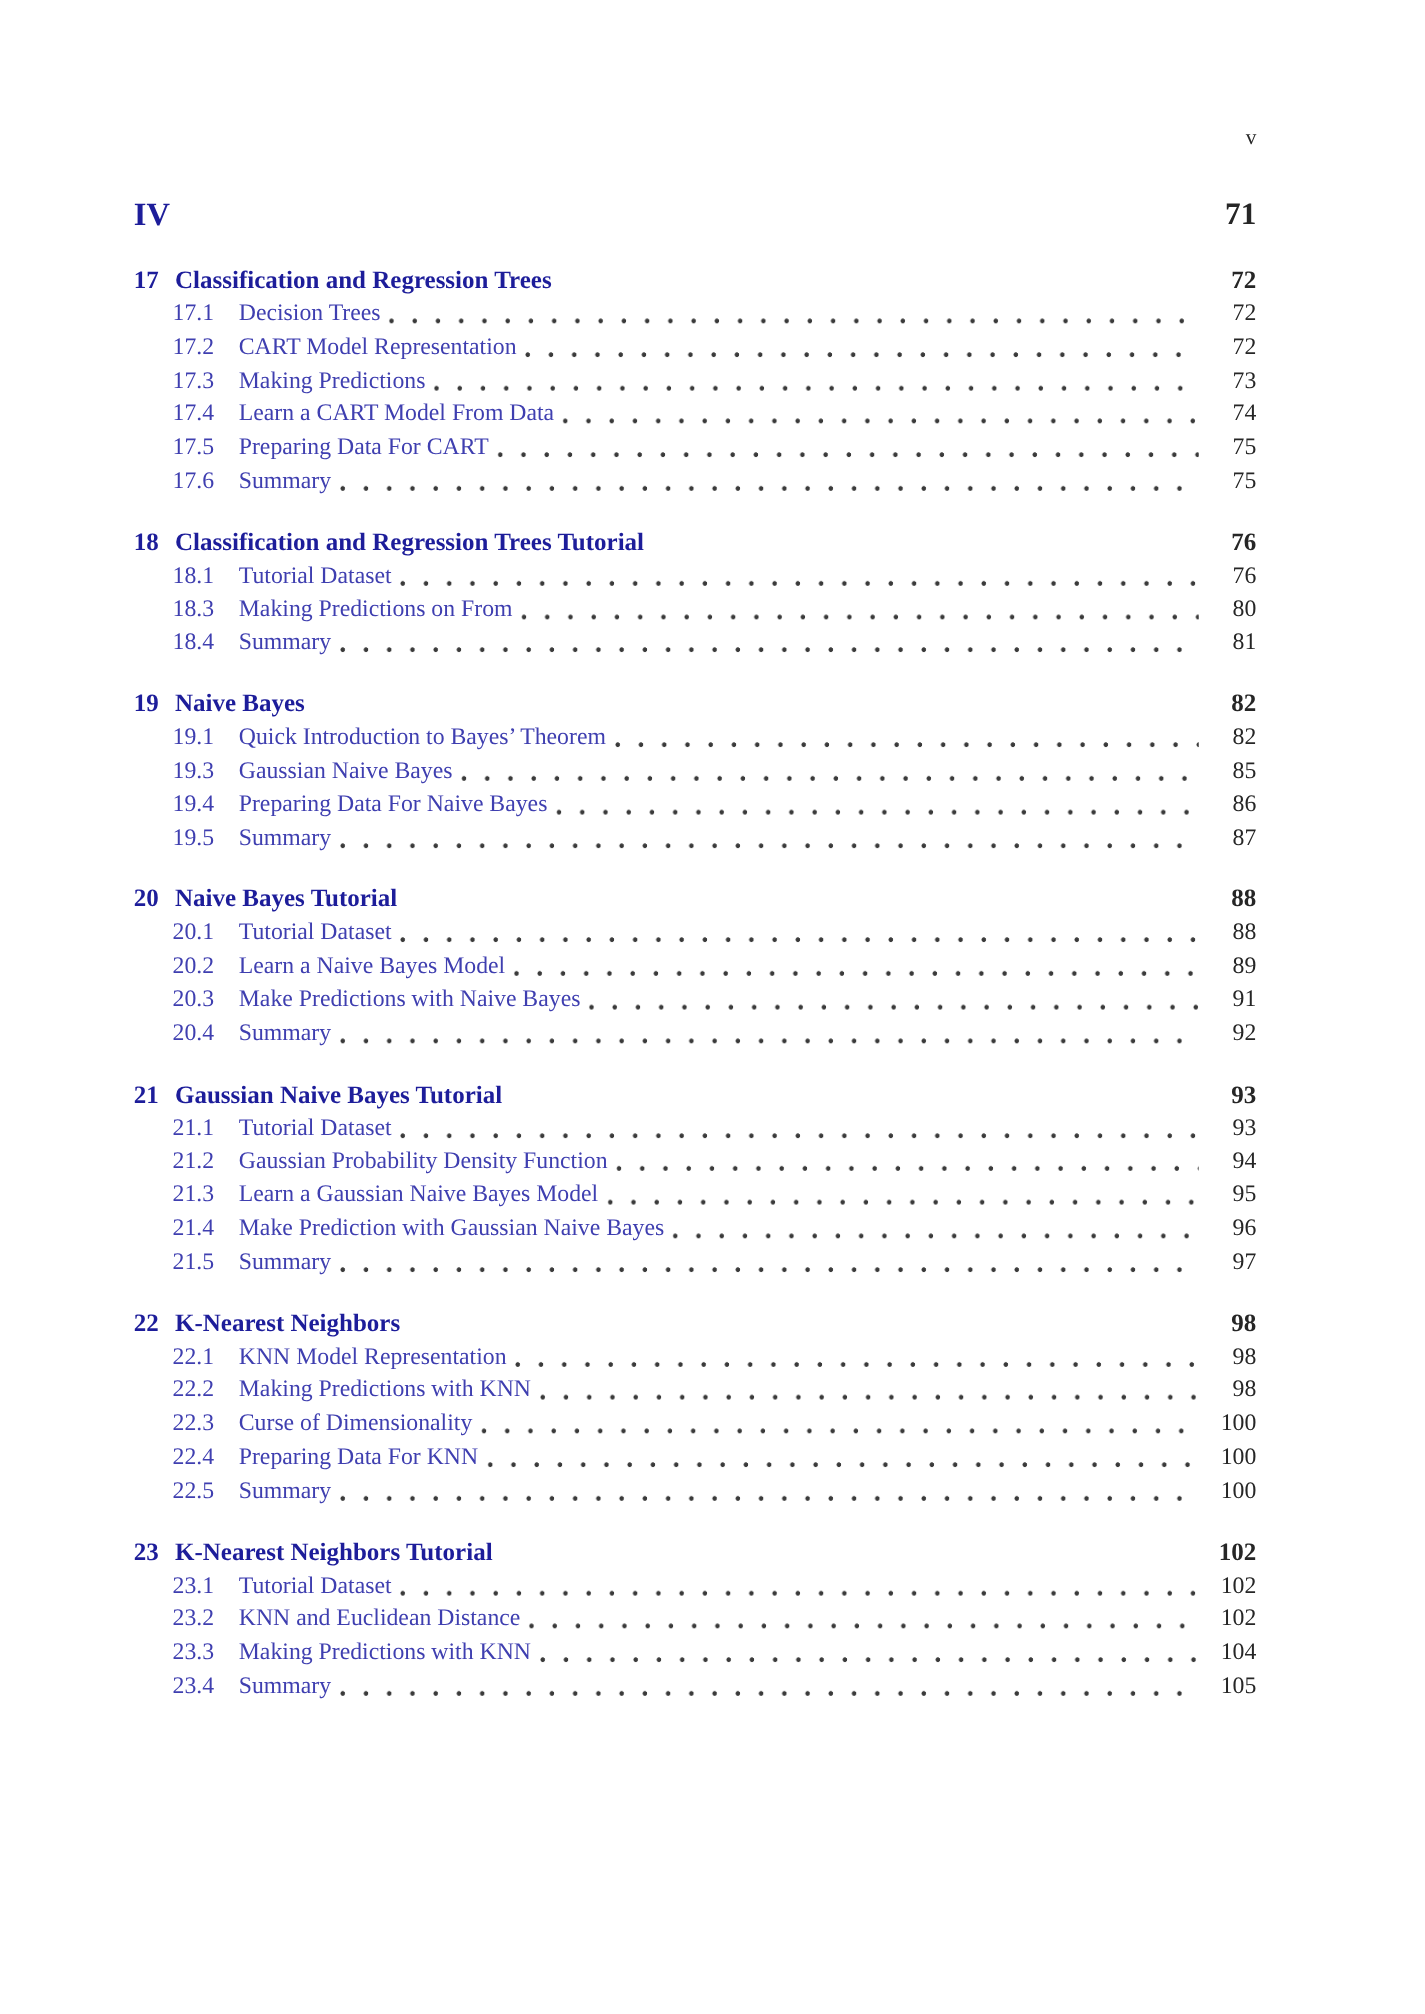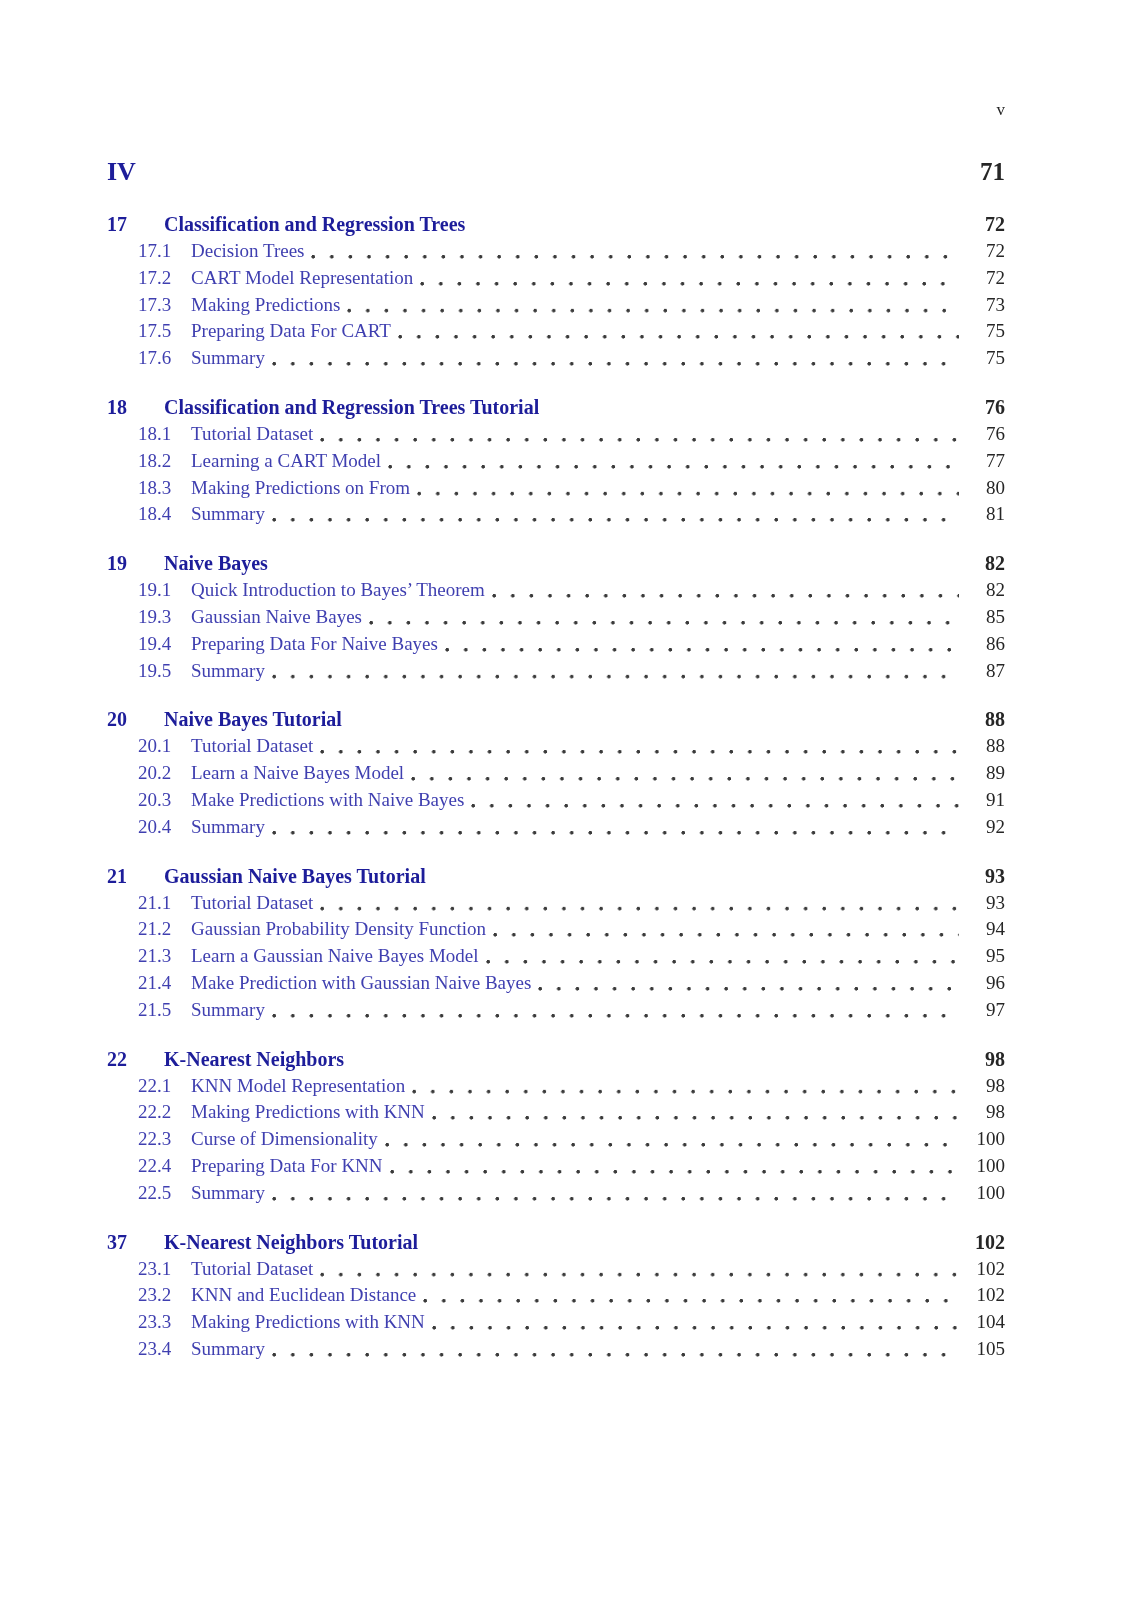--- a/index.html
+++ b/index.html
@@ -42,21 +42,20 @@
     color: var(--text_black, #222222);
   }
   .chapter { margin-top: 22px; }
   .chapter-heading {
     display: flex;
     align-items: baseline;
     font-weight: bold;
     font-size: 20px;
     line-height: 27px;
     color: var(--heading_blue, #1d1d9a);
-    gap: 24px;
   }
   .ch-num {
     flex: none;
     min-width: 33px;
   }
   .section-row {
     display: flex;
     align-items: center;
     font-size: 19px;
     line-height: 26.8px;
@@ -125,20 +124,26 @@
     <span class="row-page">72</span>
   </div>
 
   <div class="section-row">
     <span class="sec-num">17.3</span>
     <span class="sec-title">Making Predictions</span>
     <span class="leader"></span>
     <span class="row-page">73</span>
   </div>
 
+  <div class="section-row">
+    <span class="sec-num">17.4</span>
+    <span class="sec-title">Learn a CART Model From Data</span>
+    <span class="leader"></span>
+    <span class="row-page">74</span>
+  </div>
 
   <div class="section-row">
     <span class="sec-num">17.5</span>
     <span class="sec-title">Preparing Data For CART</span>
     <span class="leader"></span>
     <span class="row-page">75</span>
   </div>
 
   <div class="section-row">
     <span class="sec-num">17.6</span>
@@ -156,26 +161,20 @@
       <span class="row-page">76</span>
     </div>
     <div class="chapter-sections">
   <div class="section-row">
     <span class="sec-num">18.1</span>
     <span class="sec-title">Tutorial Dataset</span>
     <span class="leader"></span>
     <span class="row-page">76</span>
   </div>
 
-  <div class="section-row">
-    <span class="sec-num">18.2</span>
-    <span class="sec-title">Learning a CART Model</span>
-    <span class="leader"></span>
-    <span class="row-page">77</span>
-  </div>
 
   <div class="section-row">
     <span class="sec-num">18.3</span>
     <span class="sec-title">Making Predictions on From</span>
     <span class="leader"></span>
     <span class="row-page">80</span>
   </div>
 
   <div class="section-row">
     <span class="sec-num">18.4</span>
@@ -344,21 +343,21 @@
     <span class="sec-num">22.5</span>
     <span class="sec-title">Summary</span>
     <span class="leader"></span>
     <span class="row-page">100</span>
   </div>
 </div>
   </section>
 
   <section class="chapter">
     <div class="chapter-heading">
-      <span class="ch-num">37</span>
+      <span class="ch-num">23</span>
       <span class="ch-title">K-Nearest Neighbors Tutorial</span>
       <span class="row-page">102</span>
     </div>
     <div class="chapter-sections">
   <div class="section-row">
     <span class="sec-num">23.1</span>
     <span class="sec-title">Tutorial Dataset</span>
     <span class="leader"></span>
     <span class="row-page">102</span>
   </div>

